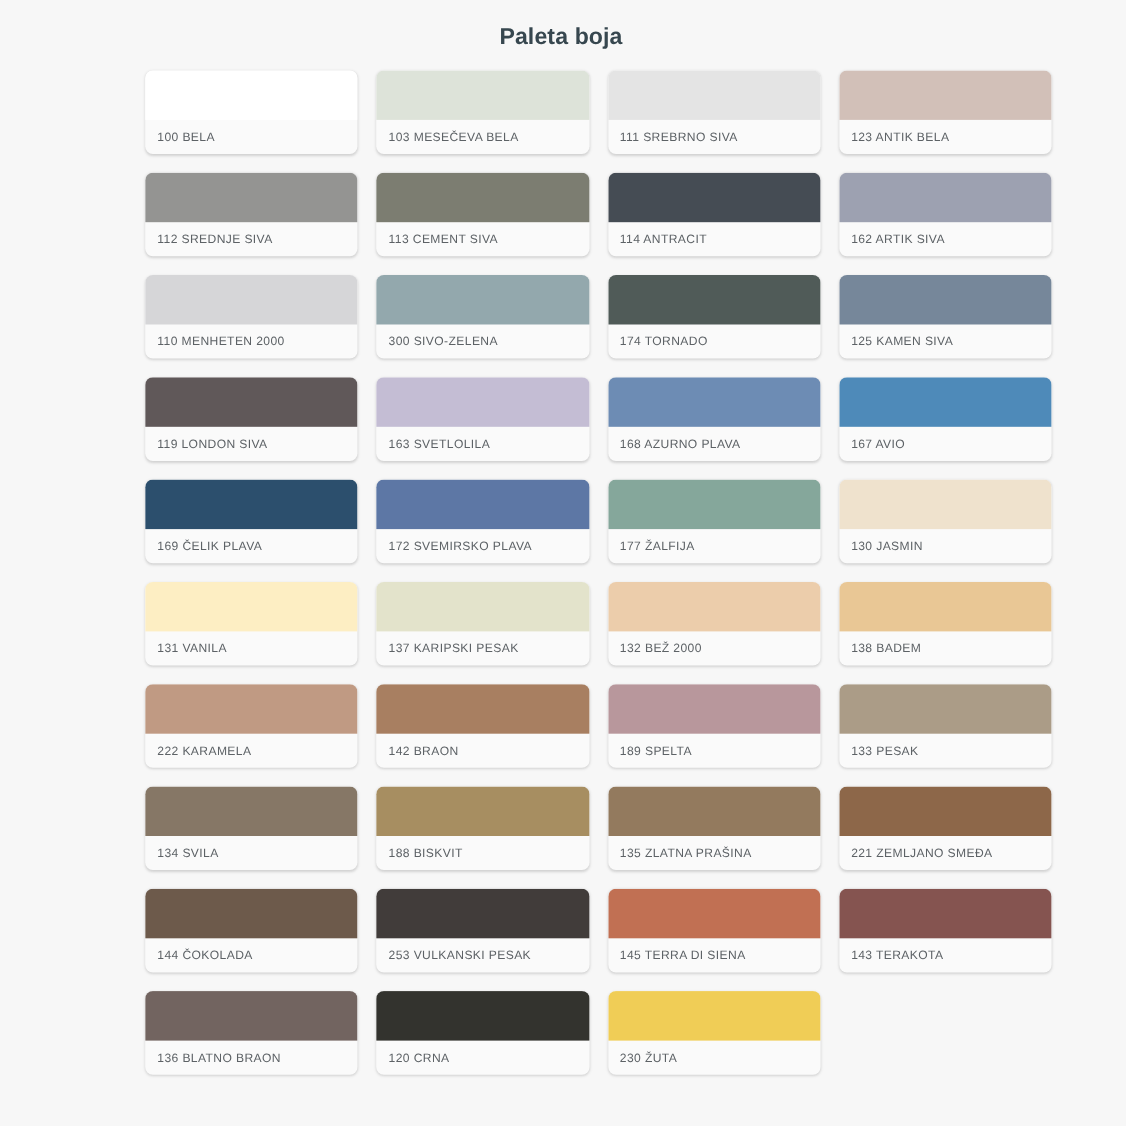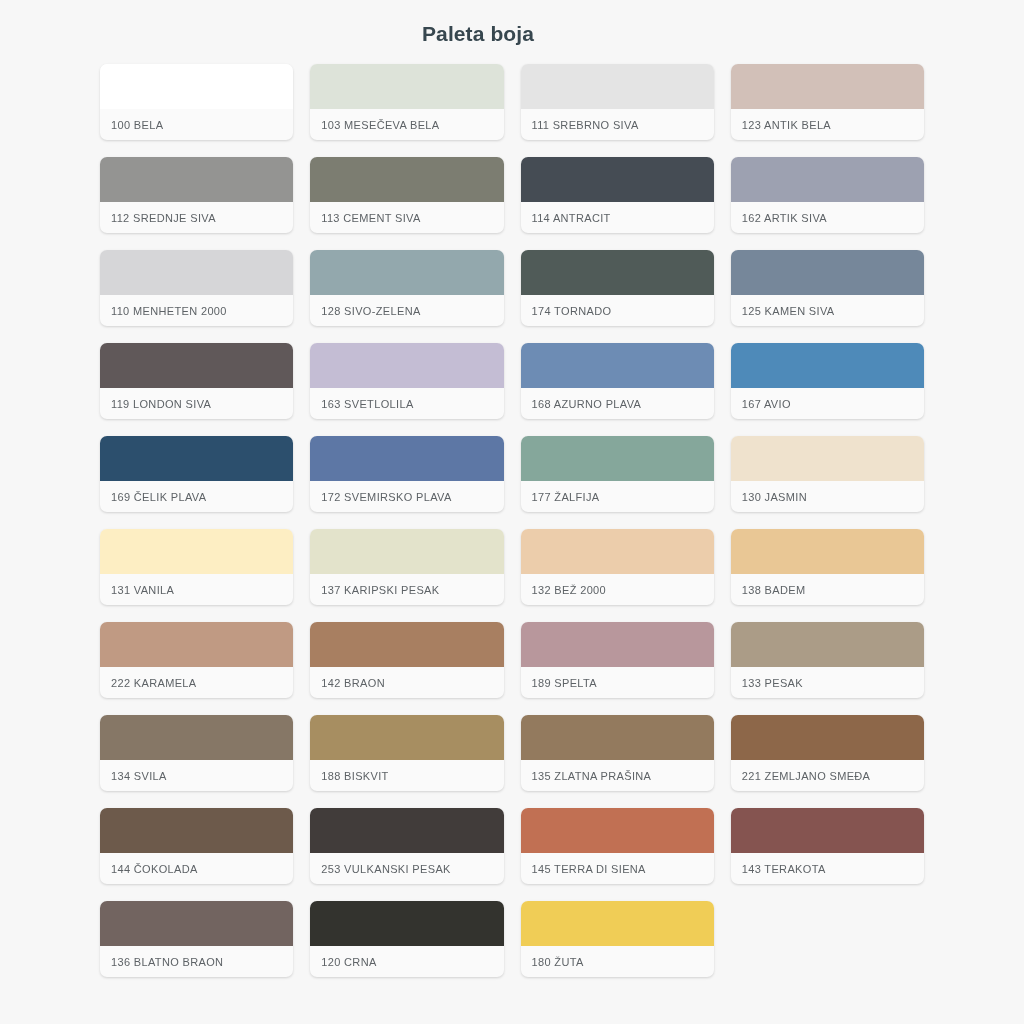--- a/index.html
+++ b/index.html
@@ -15,20 +15,21 @@
     font-family: "Liberation Sans", sans-serif;
     -webkit-font-smoothing: antialiased;
     overflow: hidden;
   }
 
   .page {
     width: 956px;
     height: 1024px;
     padding: 0;
     position: relative;
+    margin-left: 32px;
   }
 
   .page-title {
     text-align: center;
     font-size: 21px;
     font-weight: bold;
     color: #37474f;
     letter-spacing: 0.1px;
     padding-top: 21px;
     padding-bottom: 0;
@@ -116,21 +117,21 @@
       <div class="swatch-card">
         <div class="swatch-color" style="background-color: rgb(157, 161, 177);"></div>
         <div class="swatch-label">162 ARTIK SIVA</div>
       </div>
       <div class="swatch-card">
         <div class="swatch-color" style="background-color: rgb(214, 214, 216);"></div>
         <div class="swatch-label">110 MENHETEN 2000</div>
       </div>
       <div class="swatch-card">
         <div class="swatch-color" style="background-color: rgb(147, 168, 173);"></div>
-        <div class="swatch-label">128 SIVO-ZELENA</div>
+        <div class="swatch-label">300 SIVO-ZELENA</div>
       </div>
       <div class="swatch-card">
         <div class="swatch-color" style="background-color: rgb(80, 91, 88);"></div>
         <div class="swatch-label">174 TORNADO</div>
       </div>
       <div class="swatch-card">
         <div class="swatch-color" style="background-color: rgb(118, 135, 154);"></div>
         <div class="swatch-label">125 KAMEN SIVA</div>
       </div>
       <div class="swatch-card">
@@ -232,17 +233,17 @@
       <div class="swatch-card">
         <div class="swatch-color" style="background-color: rgb(114, 100, 96);"></div>
         <div class="swatch-label">136 BLATNO BRAON</div>
       </div>
       <div class="swatch-card">
         <div class="swatch-color" style="background-color: rgb(51, 51, 46);"></div>
         <div class="swatch-label">120 CRNA</div>
       </div>
       <div class="swatch-card">
         <div class="swatch-color" style="background-color: rgb(240, 205, 86);"></div>
-        <div class="swatch-label">180 ŽUTA</div>
+        <div class="swatch-label">230 ŽUTA</div>
       </div>
     </div>
 
 </div>
 
 </body></html>

